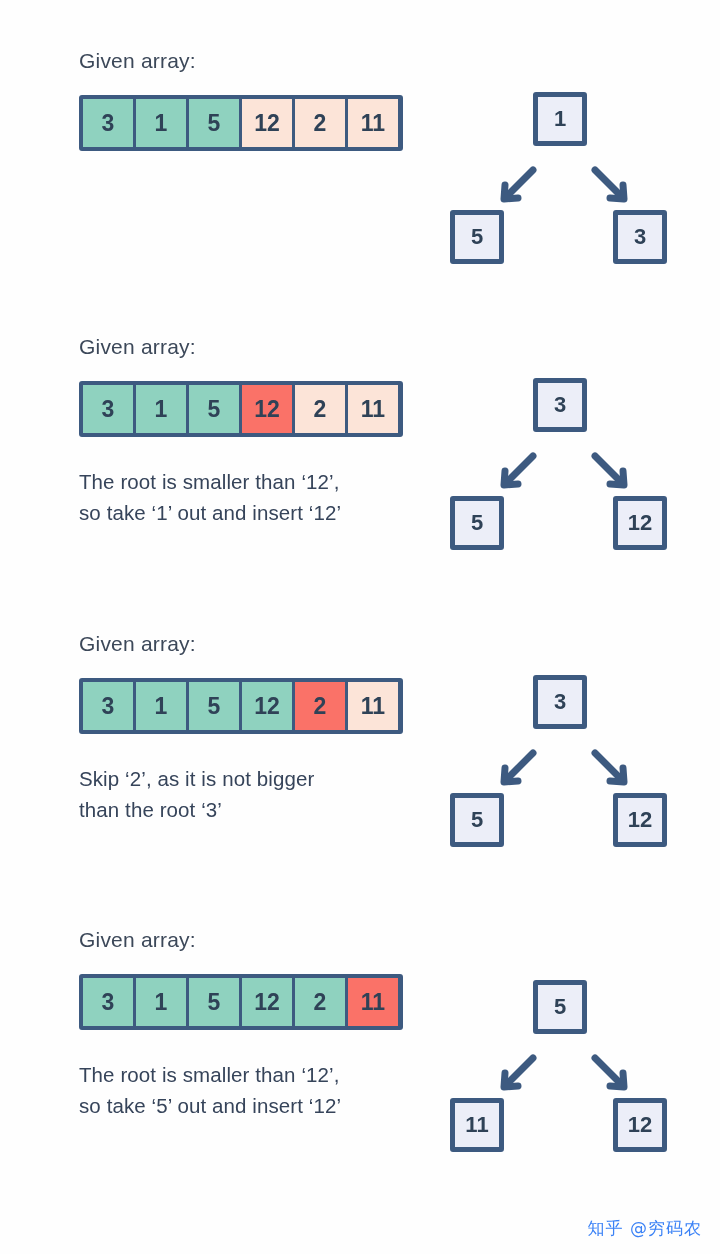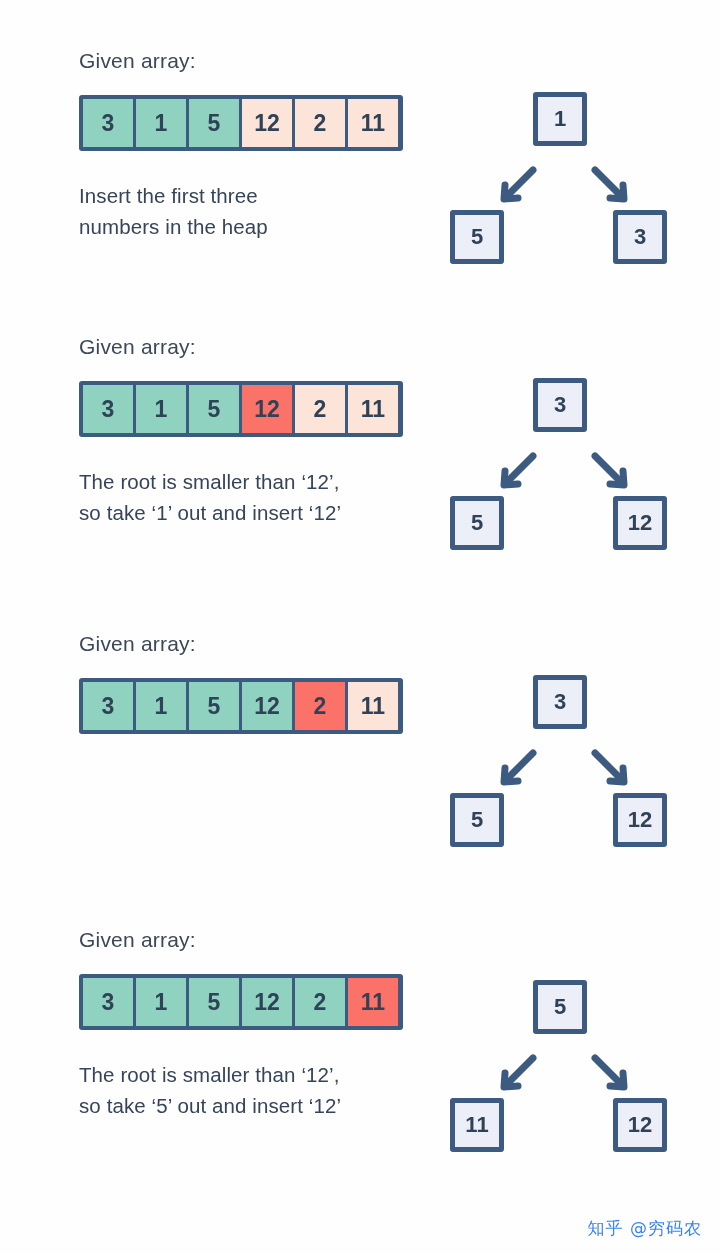--- a/index.html
+++ b/index.html
@@ -139,22 +139,20 @@
     <div class="left-col">
       <p class="given-label">Given array:</p>
       <div class="array" style="margin-top:24px;">
         <div class="cell green">3</div>
         <div class="cell green">1</div>
         <div class="cell green">5</div>
         <div class="cell pink">12</div>
         <div class="cell pink">2</div>
         <div class="cell pink">11</div>
       </div>
-      <p class="desc" style="margin-top:29px;">Insert the first three
-numbers in the heap</p>
     </div>
 
     <div class="tree" style="top:38px;">
       <svg class="arrow-svg" viewBox="0 0 250 190">
         <g stroke="#3d5a80" stroke-width="7" fill="none" stroke-linecap="round" stroke-linejoin="round">
           <line x1="93" y1="82" x2="65" y2="110"></line>
           <polyline points="78,110 64,111 65,97"></polyline>
           <line x1="155" y1="82" x2="183" y2="110"></line>
           <polyline points="170,110 184,111 183,97"></polyline>
         </g>
@@ -199,20 +197,22 @@
     <div class="left-col">
       <p class="given-label">Given array:</p>
       <div class="array" style="margin-top:24px;">
         <div class="cell green">3</div>
         <div class="cell green">1</div>
         <div class="cell green">5</div>
         <div class="cell green">12</div>
         <div class="cell red">2</div>
         <div class="cell pink">11</div>
       </div>
+      <p class="desc" style="margin-top:29px;">Skip ‘2’, as it is not bigger
+than the root ‘3’</p>
     </div>
 
     <div class="tree" style="top:38px;">
       <svg class="arrow-svg" viewBox="0 0 250 190">
         <g stroke="#3d5a80" stroke-width="7" fill="none" stroke-linecap="round" stroke-linejoin="round">
           <line x1="93" y1="82" x2="65" y2="110"></line>
           <polyline points="78,110 64,111 65,97"></polyline>
           <line x1="155" y1="82" x2="183" y2="110"></line>
           <polyline points="170,110 184,111 183,97"></polyline>
         </g>

